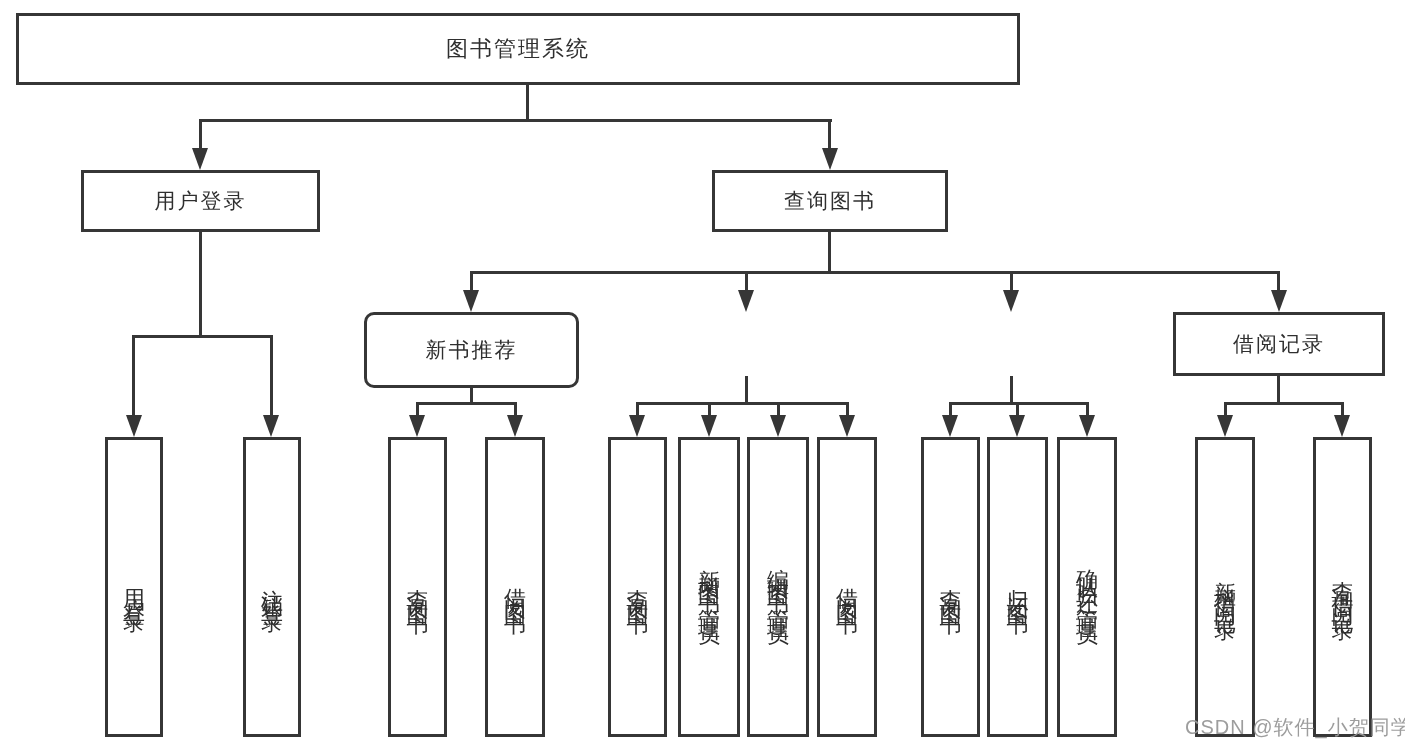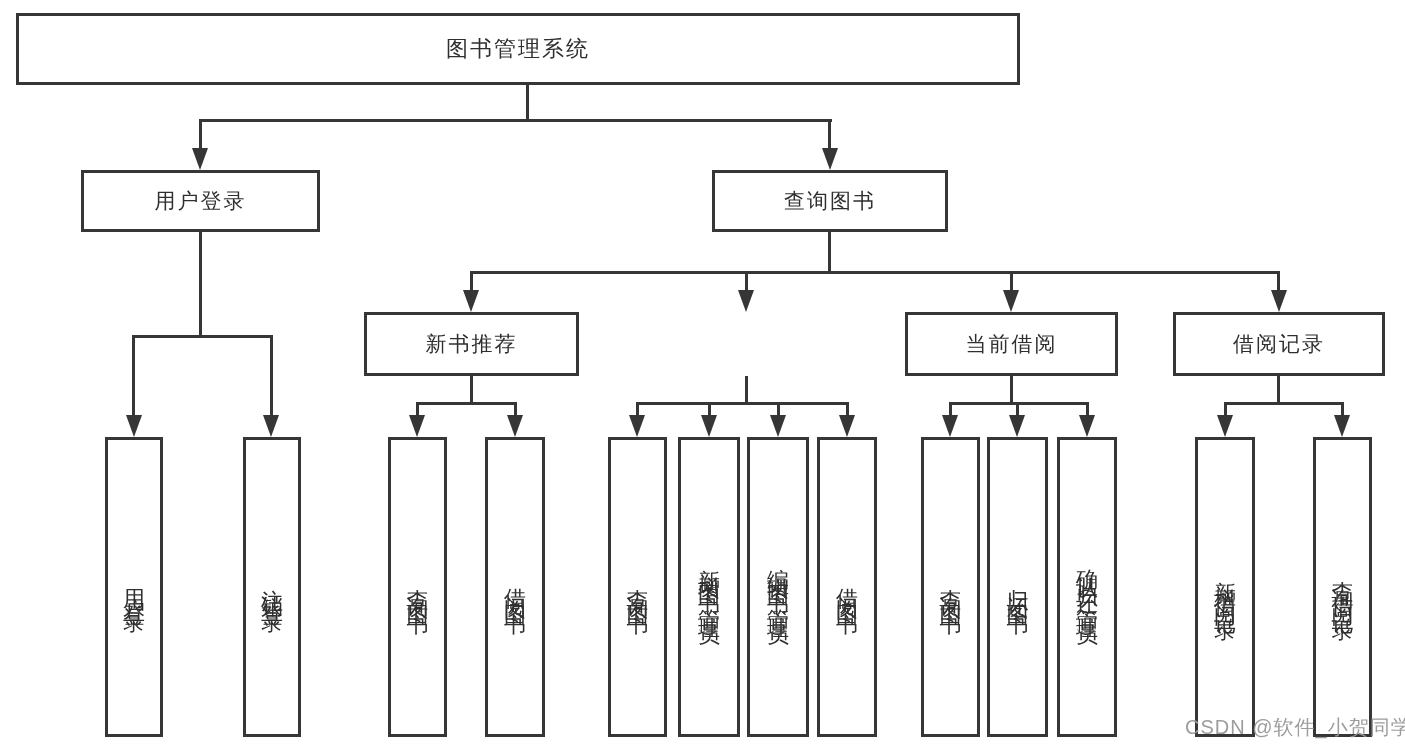--- a/index.html
+++ b/index.html
@@ -93,25 +93,22 @@
   <div class="line h" style="left:470px; top:271px; width:810px;"></div>
   <div class="line v" style="left:470px; top:271px; height:22px;"></div>
   <div class="line v" style="left:745px; top:271px; height:22px;"></div>
   <div class="line v" style="left:1010px; top:271px; height:22px;"></div>
   <div class="line v" style="left:1277px; top:271px; height:22px;"></div>
   <div class="arrow" style="left:463px; top:290px;"></div>
   <div class="arrow" style="left:738px; top:290px;"></div>
   <div class="arrow" style="left:1003px; top:290px;"></div>
   <div class="arrow" style="left:1271px; top:290px;"></div>
 
-  <div class="box" style="left:364px; top:312px; width:215px; height:64px;">
+  <div class="box" style="left:364px; top:312px; width:215px; height:76px;border-radius:10px;">
     <span class="hlabel">新书推荐</span>
-  </div>
-  <div class="box" style="left:905px; top:312px; width:213px; height:64px;">
-    <span class="hlabel">当前借阅</span>
   </div>
   <div class="box" style="left:1173px; top:312px; width:212px; height:64px;">
     <span class="hlabel">借阅记录</span>
   </div>
 
   <div class="line v" style="left:470px; top:376px; height:29px;"></div>
   <div class="line h" style="left:416px; top:402px; width:101px;"></div>
   <div class="line v" style="left:416px; top:402px; height:16px;"></div>
   <div class="line v" style="left:514px; top:402px; height:16px;"></div>
   <div class="arrow" style="left:409px; top:415px;"></div>

